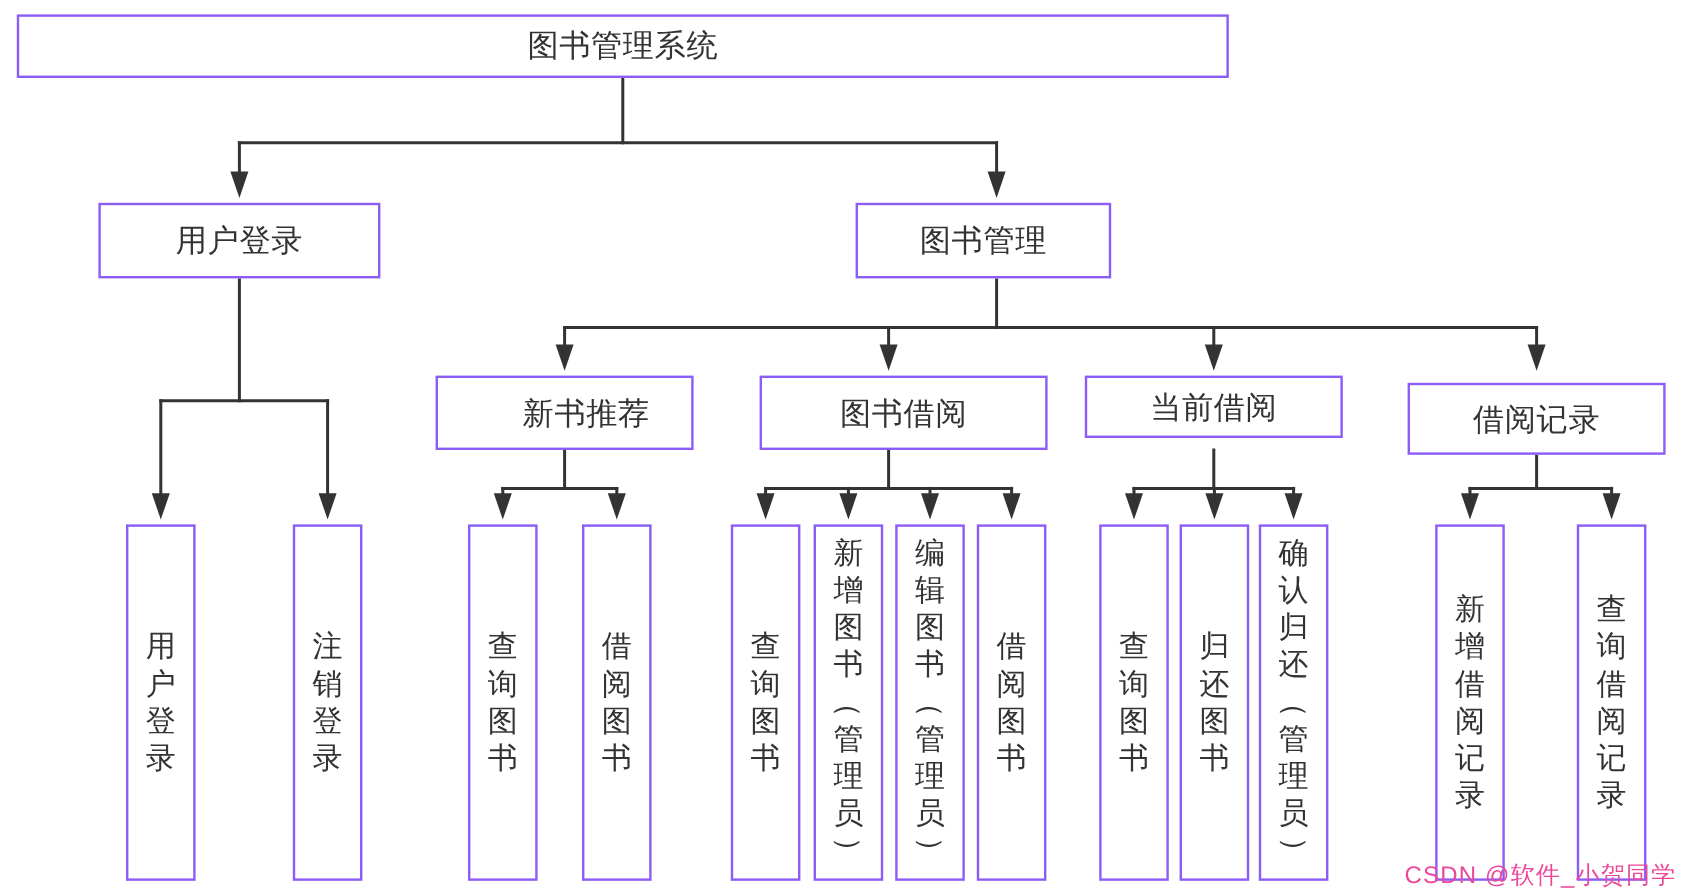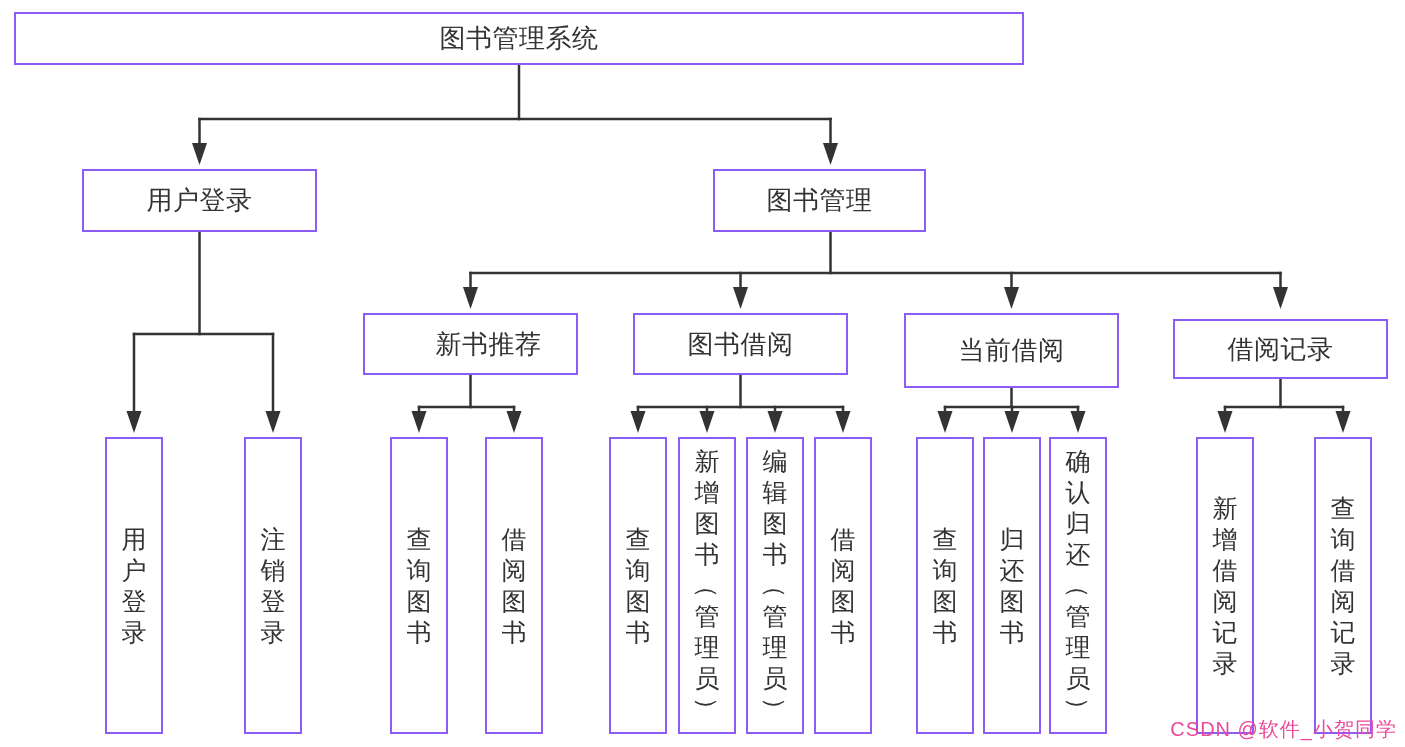--- a/index.html
+++ b/index.html
@@ -91,24 +91,24 @@
       </div>
       <div class="node horiz" style="left: 82px; top: 169px; width: 235px; height: 63px;">
         <span>用户登录</span>
       </div>
       <div class="node horiz" style="left: 713px; top: 169px; width: 213px; height: 63px;">
         <span>图书管理</span>
       </div>
       <div class="node horiz" style="left: 363px; top: 313px; width: 215px; height: 62px; padding-left: 36px;">
         <span>新书推荐</span>
       </div>
-      <div class="node horiz" style="left: 633px; top: 313px; width: 215px; height: 62px;">
+      <div class="node horiz" style="left: 633px; top: 313px; width: 240px; height: 62px;">
         <span>图书借阅</span>
       </div>
-      <div class="node horiz" style="left: 904px; top: 313px; width: 215px; height: 75px;">
+      <div class="node horiz" style="left: 904px; top: 313px; width: 215px; height: 52px;">
         <span>当前借阅</span>
       </div>
       <div class="node horiz" style="left: 1173px; top: 319px; width: 215px; height: 60px;">
         <span>借阅记录</span>
       </div>
       <div class="node vert" style="left: 105px; top: 437px; width: 58px; height: 297px;">
         <div class="vtext">
           <span class="vchar">用</span>
           <span class="vchar">户</span>
           <span class="vchar">登</span>

